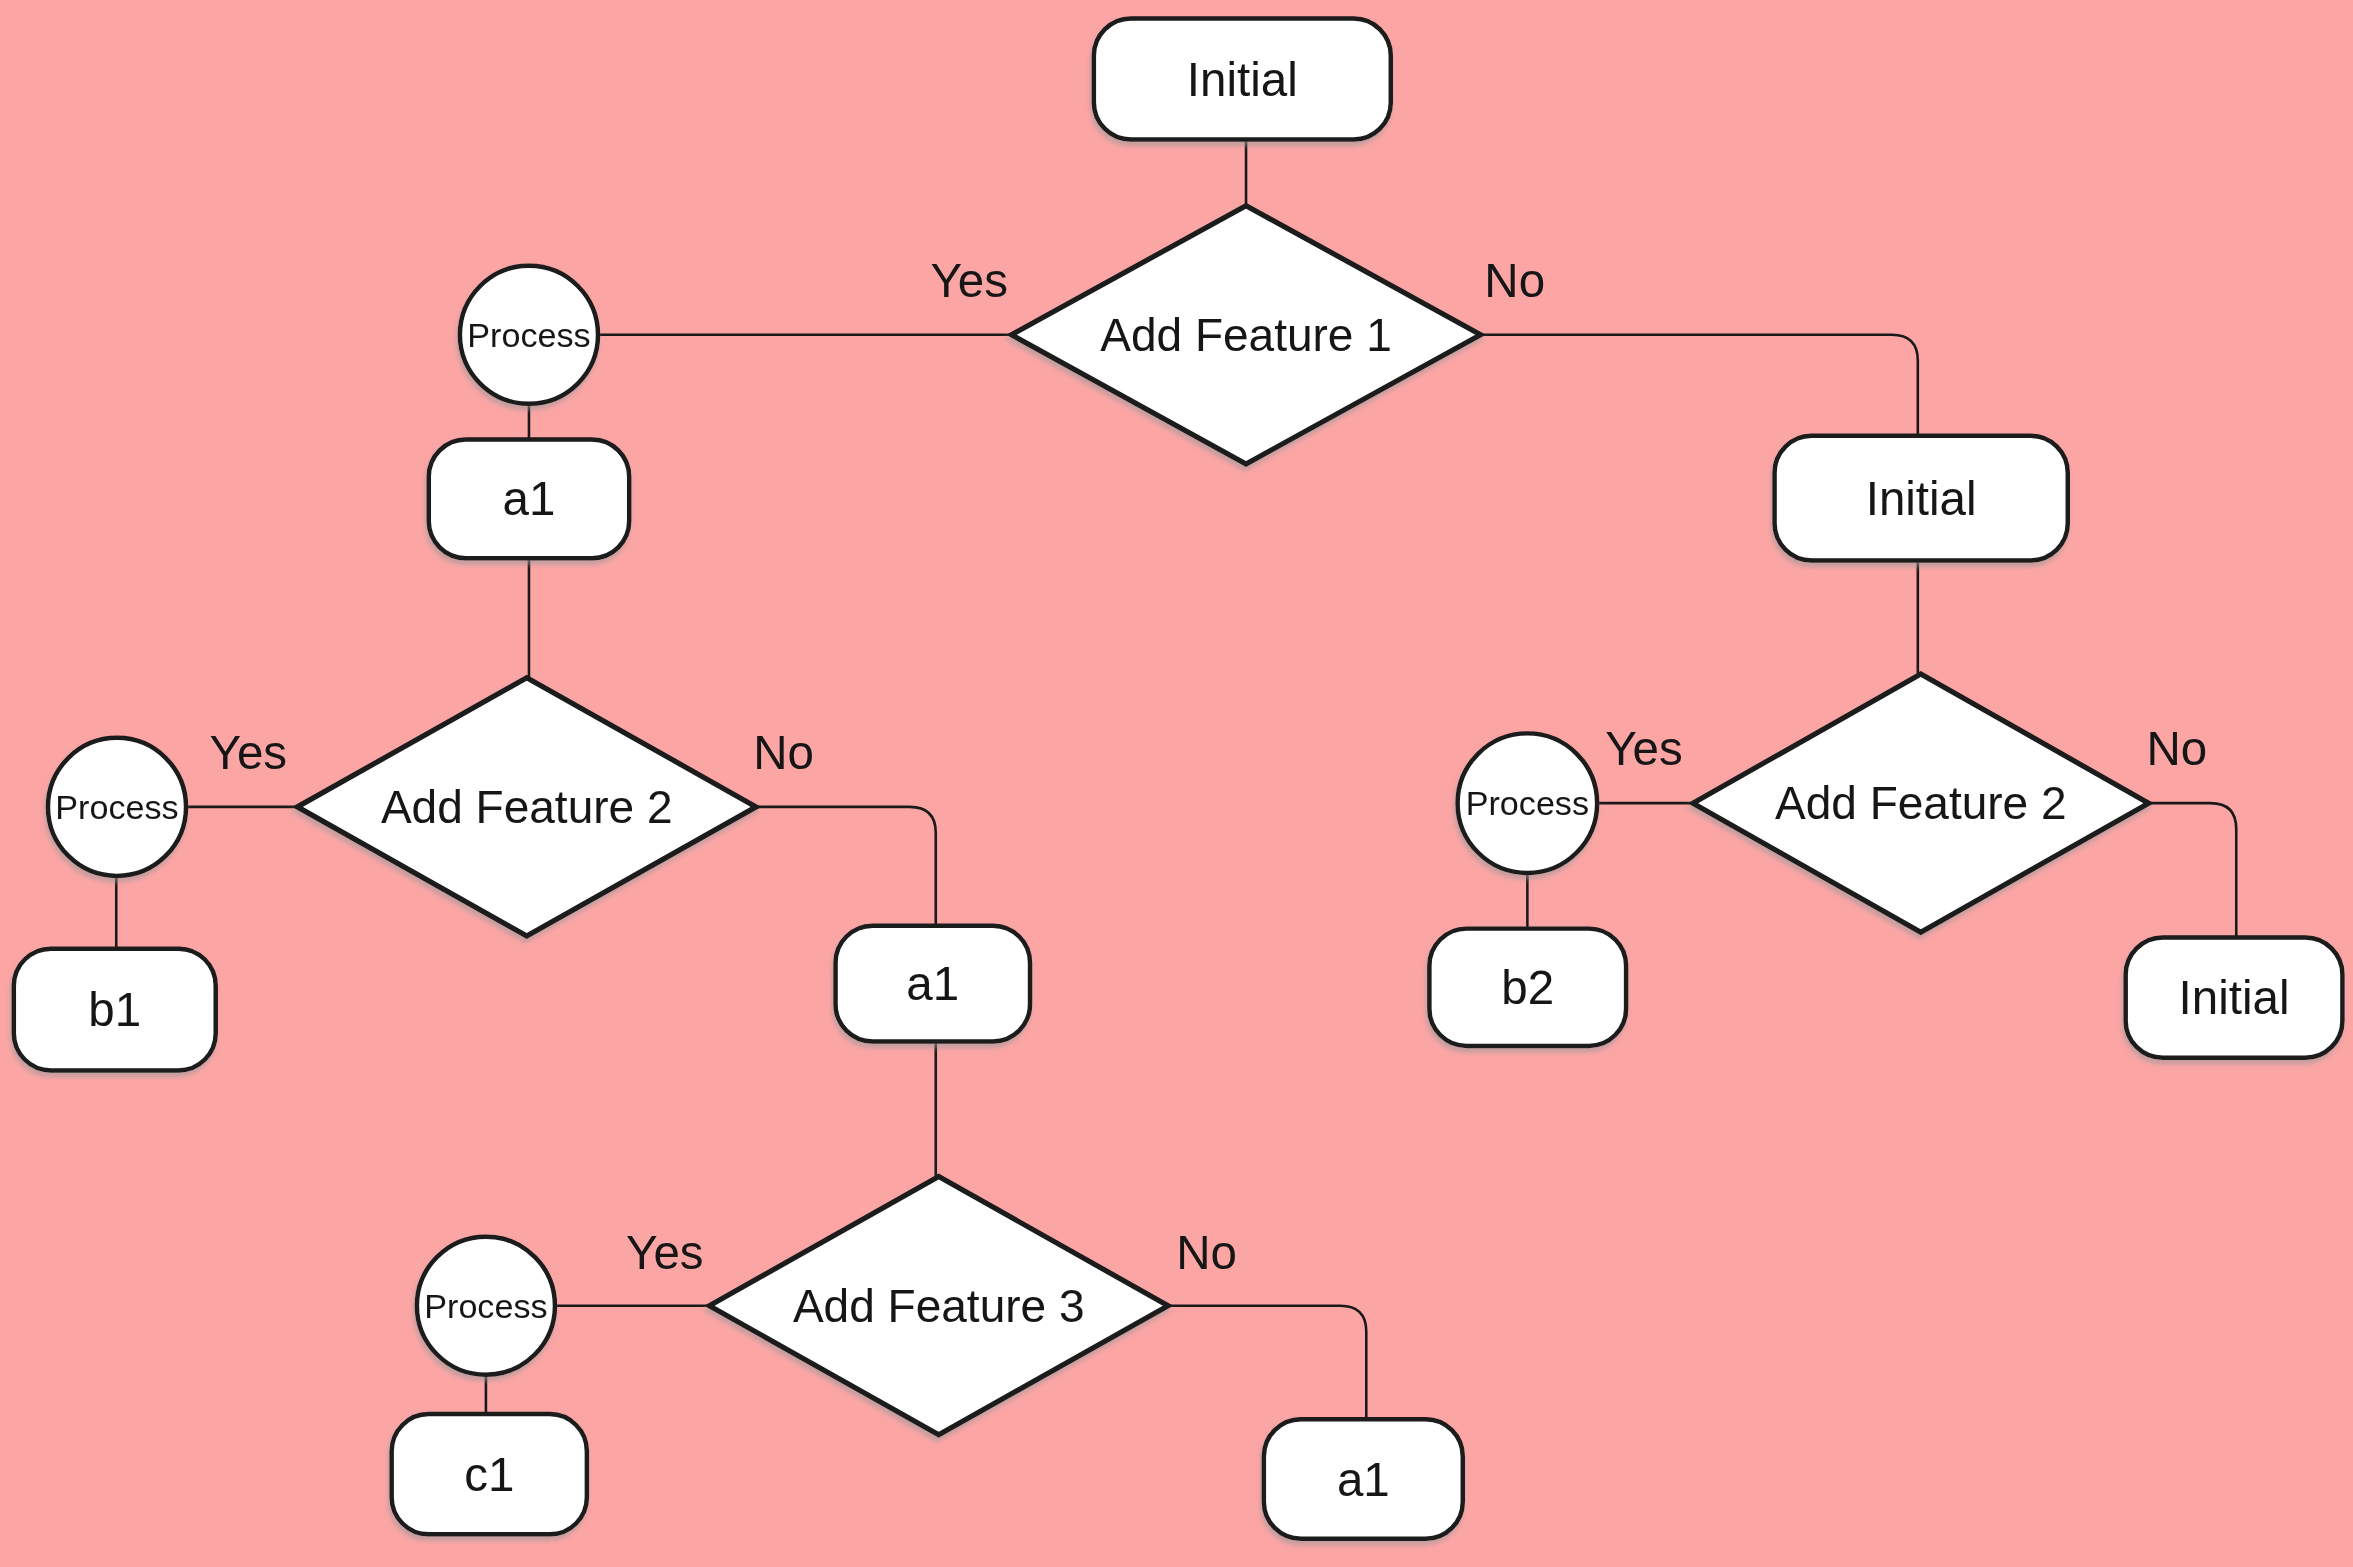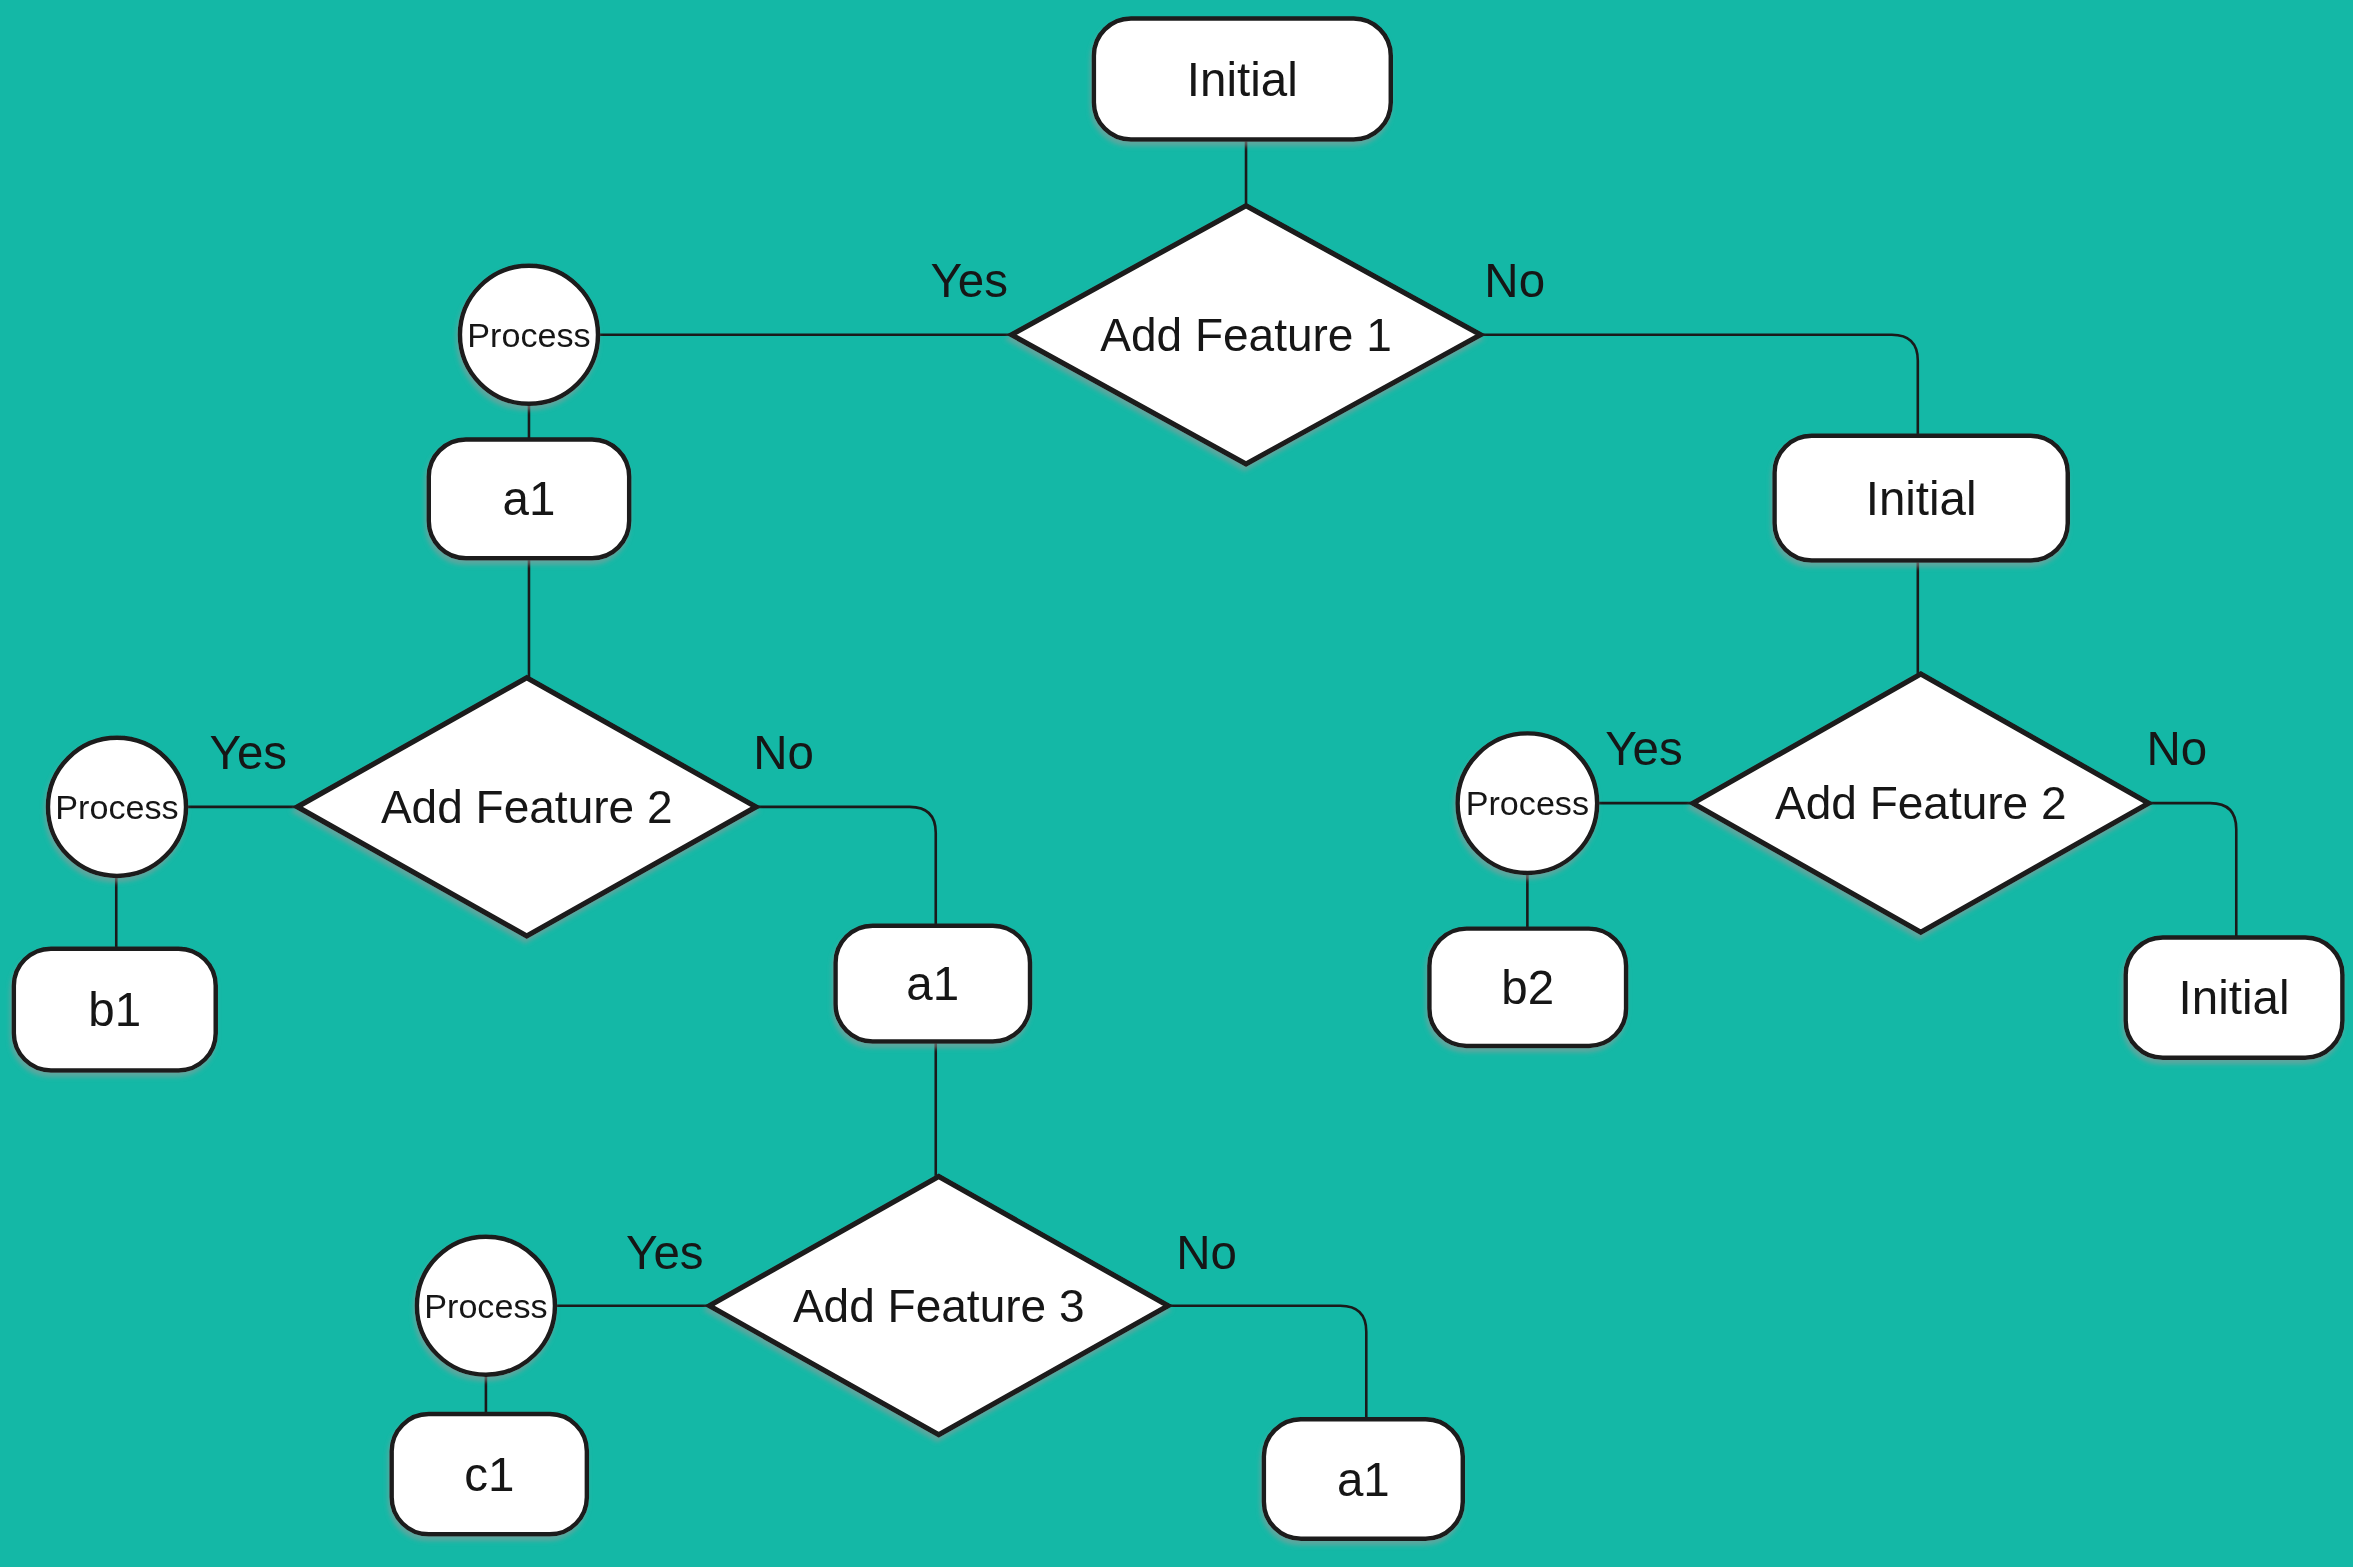--- a/index.html
+++ b/index.html
@@ -4,21 +4,21 @@
 <style>
   html, body {
     margin: 0;
     padding: 0;
     background: #ffffff;
   }
   .canvas {
     position: relative;
     width: 2354px;
     height: 1567px;
-    background: #14b8a6;
+    background: #fca5a5;
     overflow: hidden;
   }
   svg { position: absolute; left: 0; top: 0; }
   .edge {
     fill: none;
     stroke: #1a1a1a;
     stroke-width: 3.5;
   }
   .shape {
     fill: #ffffff;

